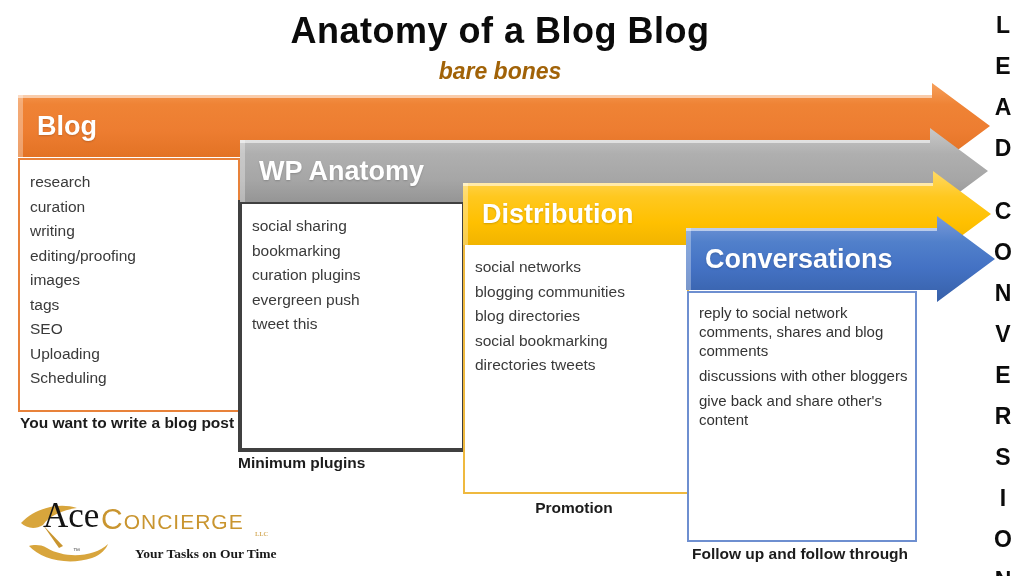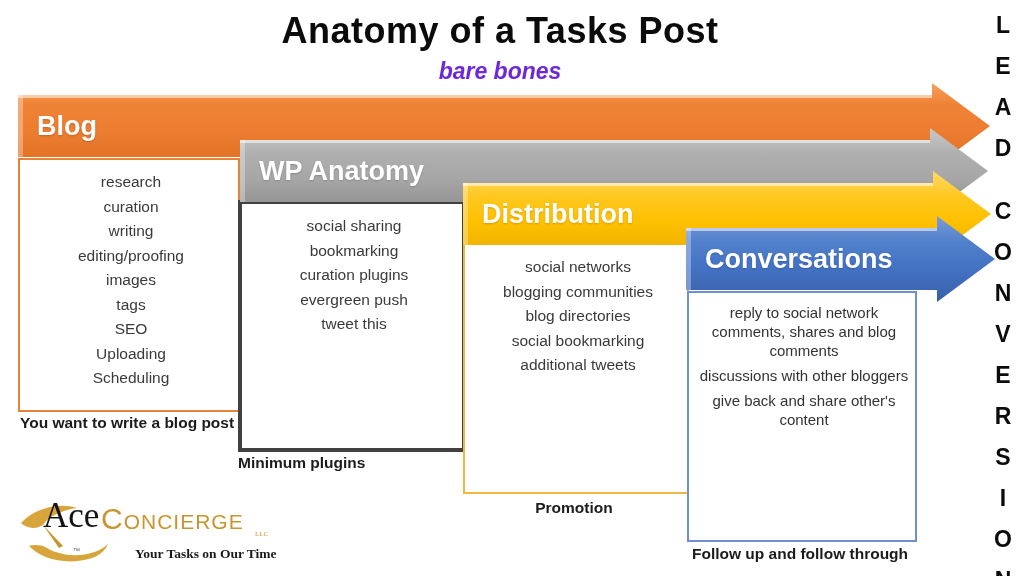--- a/index.html
+++ b/index.html
@@ -9,21 +9,21 @@
   }
   .abs{position:absolute;}
 
   
   .title{
     left:0;top:10px;width:1000px;text-align:center;
     font-size:36px;font-weight:bold;color:#0b0b0b;letter-spacing:.5px;
   }
   .subtitle{
     left:0;top:58px;width:1000px;text-align:center;
-    font-size:23px;font-weight:600;font-style:italic;color:#6d28d9;
+    font-size:23px;font-weight:600;font-style:italic;color:#a16207;
   }
 
   
   .arrow{
     position:absolute;height:86px;
     clip-path:polygon(0 12px,calc(100% - 58px) 12px,calc(100% - 58px) 0,100% 50%,
                       calc(100% - 58px) 100%,calc(100% - 58px) calc(100% - 12px),0 calc(100% - 12px));
     display:flex;align-items:center;
   }
   .arrow::before{content:"";position:absolute;left:0;right:58px;top:12px;height:3px;background:rgba(255,255,255,.55);}
@@ -35,21 +35,21 @@
   #arrow-wp{left:240px;top:128px;width:748px;z-index:3;
     background:linear-gradient(180deg,#C9C9C9 0%,#AFAFAF 30%,#A6A6A6 60%,#8C8C8C 100%);}
   #arrow-dist{left:463px;top:171px;width:528px;z-index:4;
     background:linear-gradient(180deg,#FFD965 0%,#FFC81F 30%,#FFC000 60%,#EAAE00 100%);align-items:center;}
   #arrow-conv{left:686px;top:216px;width:309px;z-index:5;
     background:linear-gradient(180deg,#7B9BD9 0%,#5180CB 30%,#4472C4 60%,#3760A8 100%);}
 
   
   .listbox{position:absolute;background:#fff;z-index:1;}
   .listbox ul{list-style:none;margin:0;padding:10px 6px 0 10px;}
-  .listbox li{font-size:15.5px;color:#3a3a3a;line-height:24.5px;white-space:nowrap;text-align:center;}
+  .listbox li{font-size:15.5px;color:#3a3a3a;line-height:24.5px;white-space:nowrap;}
   #box-blog{left:18px;top:158px;width:218px;height:250px;border:2px solid #E8823A;}
   #box-wp{left:238px;top:200px;width:220px;height:244px;border:4px solid #404040;}
   #box-dist{left:463px;top:243px;width:222px;height:247px;border:2px solid #EFB93F;}
   #box-conv{left:687px;top:291px;width:226px;height:247px;border:2px solid #6E8FD0;}
   #box-conv li{white-space:normal;font-size:15px;line-height:19px;margin-bottom:6px;color:#333;}
 
   
   .caption{position:absolute;font-size:15.5px;font-weight:600;color:#1c1c1c;z-index:1;}
   #cap-blog{left:20px;top:414px;}
   #cap-wp{left:238px;top:454px;width:220px;}
@@ -74,21 +74,21 @@
              font-variant:small-caps;font-size:30px;color:#C9952F;letter-spacing:1px;}
   #logo .llc{position:absolute;left:240px;top:36px;font-size:7px;color:#C9952F;font-family:"Liberation Serif",serif;}
   #logo .tagline{position:absolute;left:120px;top:52px;font-family:"Liberation Serif",serif;
              font-size:13.5px;font-weight:bold;color:#1a1a1a;white-space:nowrap;}
 </style>
 </head>
 <body>
 
 <div id="canvas">
 
-  <div class="abs title">Anatomy of a Tasks Post</div>
+  <div class="abs title">Anatomy of a Blog Blog</div>
   <div class="abs subtitle">bare bones</div>
 
   <div class="arrow" id="arrow-blog">
     <span class="lbl">Blog</span>
   </div>
   <div class="arrow" id="arrow-wp">
     <span class="lbl">WP Anatomy</span>
   </div>
   <div class="arrow" id="arrow-dist">
     <span class="lbl">Distribution</span>
@@ -122,21 +122,21 @@
     </ul>
   </div>
   <div class="caption" id="cap-wp">Minimum plugins</div>
 
   <div class="listbox" id="box-dist">
     <ul>
       <li>social networks</li>
       <li>blogging communities</li>
       <li>blog directories</li>
       <li>social bookmarking</li>
-      <li>additional tweets</li>
+      <li>directories tweets</li>
     </ul>
   </div>
   <div class="caption" id="cap-dist">Promotion</div>
 
   <div class="listbox" id="box-conv">
     <ul>
       <li>reply to social network comments, shares and blog comments</li>
       <li>discussions with other bloggers</li>
       <li>give back and share other's content</li>
     </ul>

